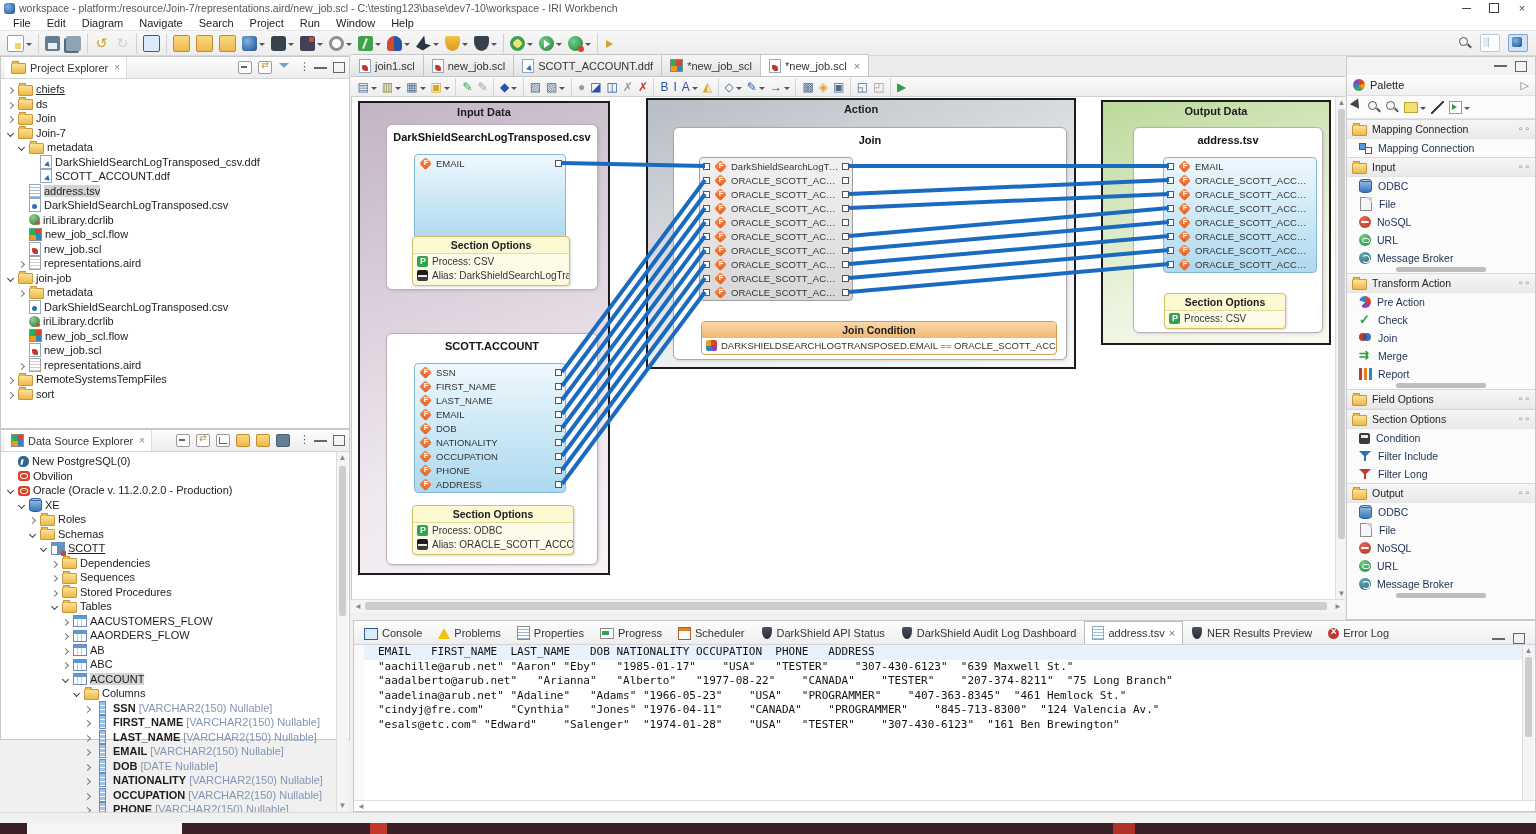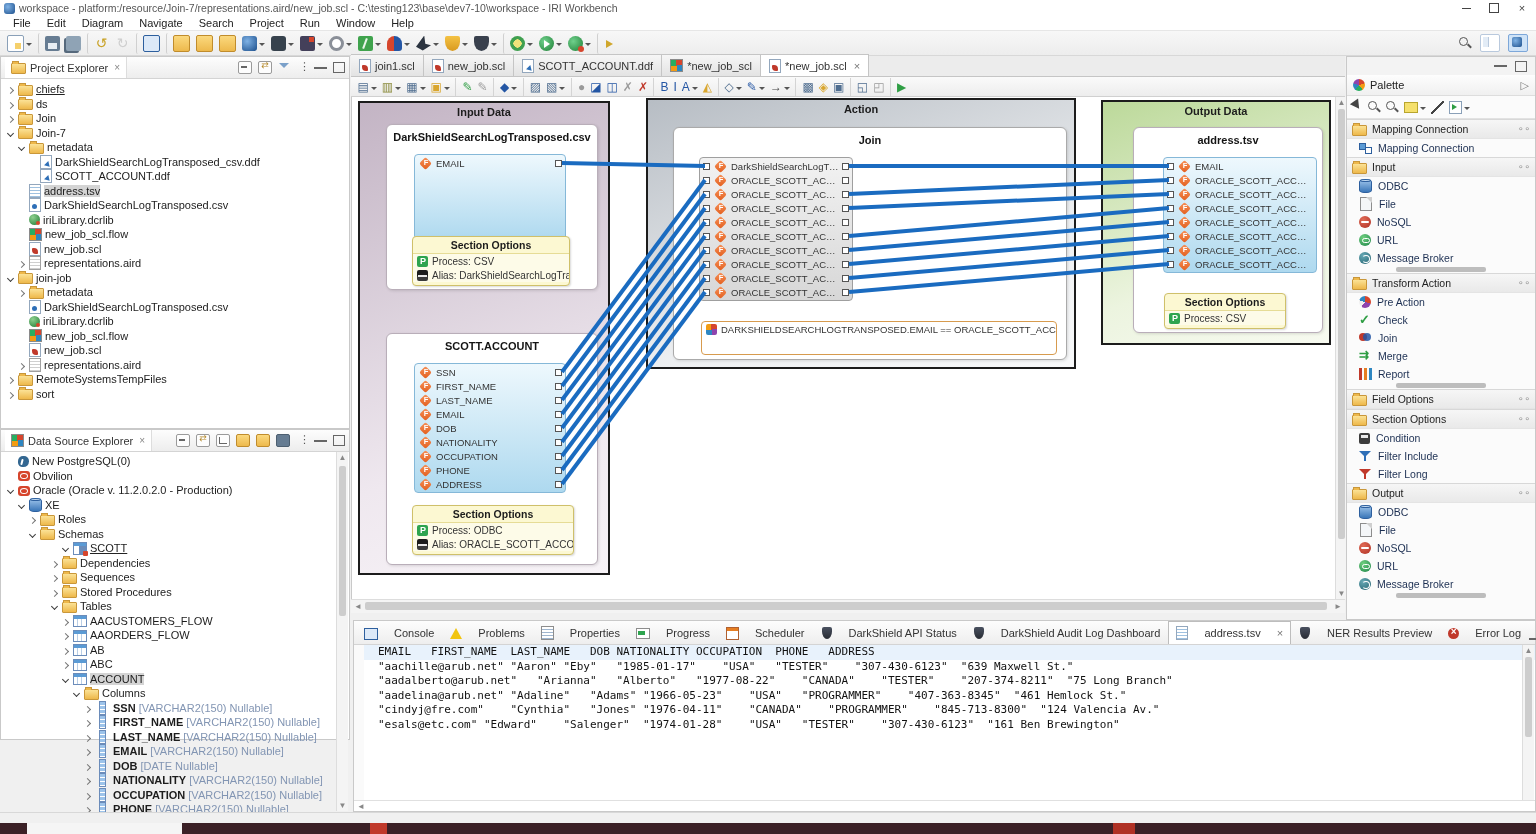--- a/index.html
+++ b/index.html
@@ -207,21 +207,21 @@
   .short-ic::after{content:"";position:absolute;margin-left:2px;margin-top:2px;border:3px solid transparent;border-left:5px solid #2f9e44}
   .pgroup{height:18px;display:flex;align-items:center;gap:5px;padding:0 5px;background:linear-gradient(#f6f6f6,#e9e9e9);border-top:1px solid #d8d8d8;border-bottom:1px solid #e4e4e4;font-size:10.5px;color:#222}
   .pgroup .pin{margin-left:auto;color:#9a9a9a;font-size:9px;letter-spacing:-1px}
   .pitem{height:18px;display:flex;align-items:center;gap:6px;padding-left:12px;font-size:10.5px;color:#1c2f52}
   .pover{height:6px;display:flex;justify-content:center}
   .pover .bar{width:90px;height:5px;background:#bdbdbd;border-radius:2px}
 
   
   #bottom{left:353px;top:620px;width:1183px;height:192px;background:#fff;border:1px solid #c9c9c9;box-sizing:border-box}
   #btabs{height:24px;background:linear-gradient(#fdfdfd,#eeeeee);border-bottom:1px solid #d4d4d4;display:flex;align-items:flex-end;padding-left:2px;box-sizing:border-box}
-  .btab{display:flex;align-items:center;gap:16px;height:22px;padding:0 7px;font-size:11px;color:#333;white-space:nowrap;border:1px solid transparent;border-bottom:none}
+  .btab{display:flex;align-items:center;gap:4px;height:22px;padding:0 7px;font-size:11px;color:#333;white-space:nowrap;border:1px solid transparent;border-bottom:none}
   .btab.active{background:#fff;border-color:#bdbdbd;font-weight:normal}
   .btab .x{display:none;color:#777}
   .btab.has-close .x{display:inline}
   #btabs .tools{margin-left:auto;display:flex;gap:8px;align-items:center;padding-right:10px}
   #bcontent{position:relative;height:155px;overflow:hidden;font-family:"DejaVu Sans Mono",monospace;font-size:11px;line-height:14.6px;padding-left:14px;border-left:10px solid #fafafa;box-sizing:border-box}
   .datarow{white-space:pre;tab-size:4;color:#111}
   .datarow.head{background:#e8f2fc;margin-left:-14px;padding-left:14px}
   #bhscroll{position:relative;height:11px;border-top:1px solid #e0e0e0}
 
   
@@ -571,21 +571,21 @@
           <span class="ic ic-folder-icon"></span>
           <span class="lbl">Roles</span>
 
         </div>
         <div class="trow" style="padding-left: 27px;">
           <span class="chev down"></span>
           <span class="ic ic-folder-icon"></span>
           <span class="lbl">Schemas</span>
 
         </div>
-        <div class="trow" style="padding-left: 60px; text-decoration: underline;">
+        <div class="trow" style="padding-left: 38px; text-decoration: underline;">
           <span class="chev down"></span>
           <span class="ic ic-schema-icon"></span>
           <span class="lbl">SCOTT</span>
 
         </div>
         <div class="trow" style="padding-left: 49px;">
           <span class="chev right"></span>
           <span class="ic ic-folder-icon"></span>
           <span class="lbl">Dependencies</span>
 
@@ -1015,20 +1015,21 @@
           <span class="port port-r"></span>
         </div>
         <div class="frow">
           <span class="port port-l"></span>
           <span class="ic ic-field-icon"></span>
           <span class="flbl">ORACLE_SCOTT_ACCOUNT.ADDR...</span>
           <span class="port port-r"></span>
         </div>
       </div>
     <div class="cond" style="left:349px;top:224px;width:356px;height:34px">
+      <div class="cond-title">Join Condition</div>
       <div class="cond-row">
         <span class="ic ic-joincond-icon"></span>
         <span>DARKSHIELDSEARCHLOGTRANSPOSED.EMAIL == ORACLE_SCOTT_ACCOUNT.EMAIL</span>
       </div>
     </div>
 
     <div class="card" style="left:781px;top:30px;width:190px;height:206px">
       <div class="card-title">address.tsv</div>
     </div>
     <div class="fieldbox blue ports-l" style="left:811px;top:60px;width:154px;height:116px">

